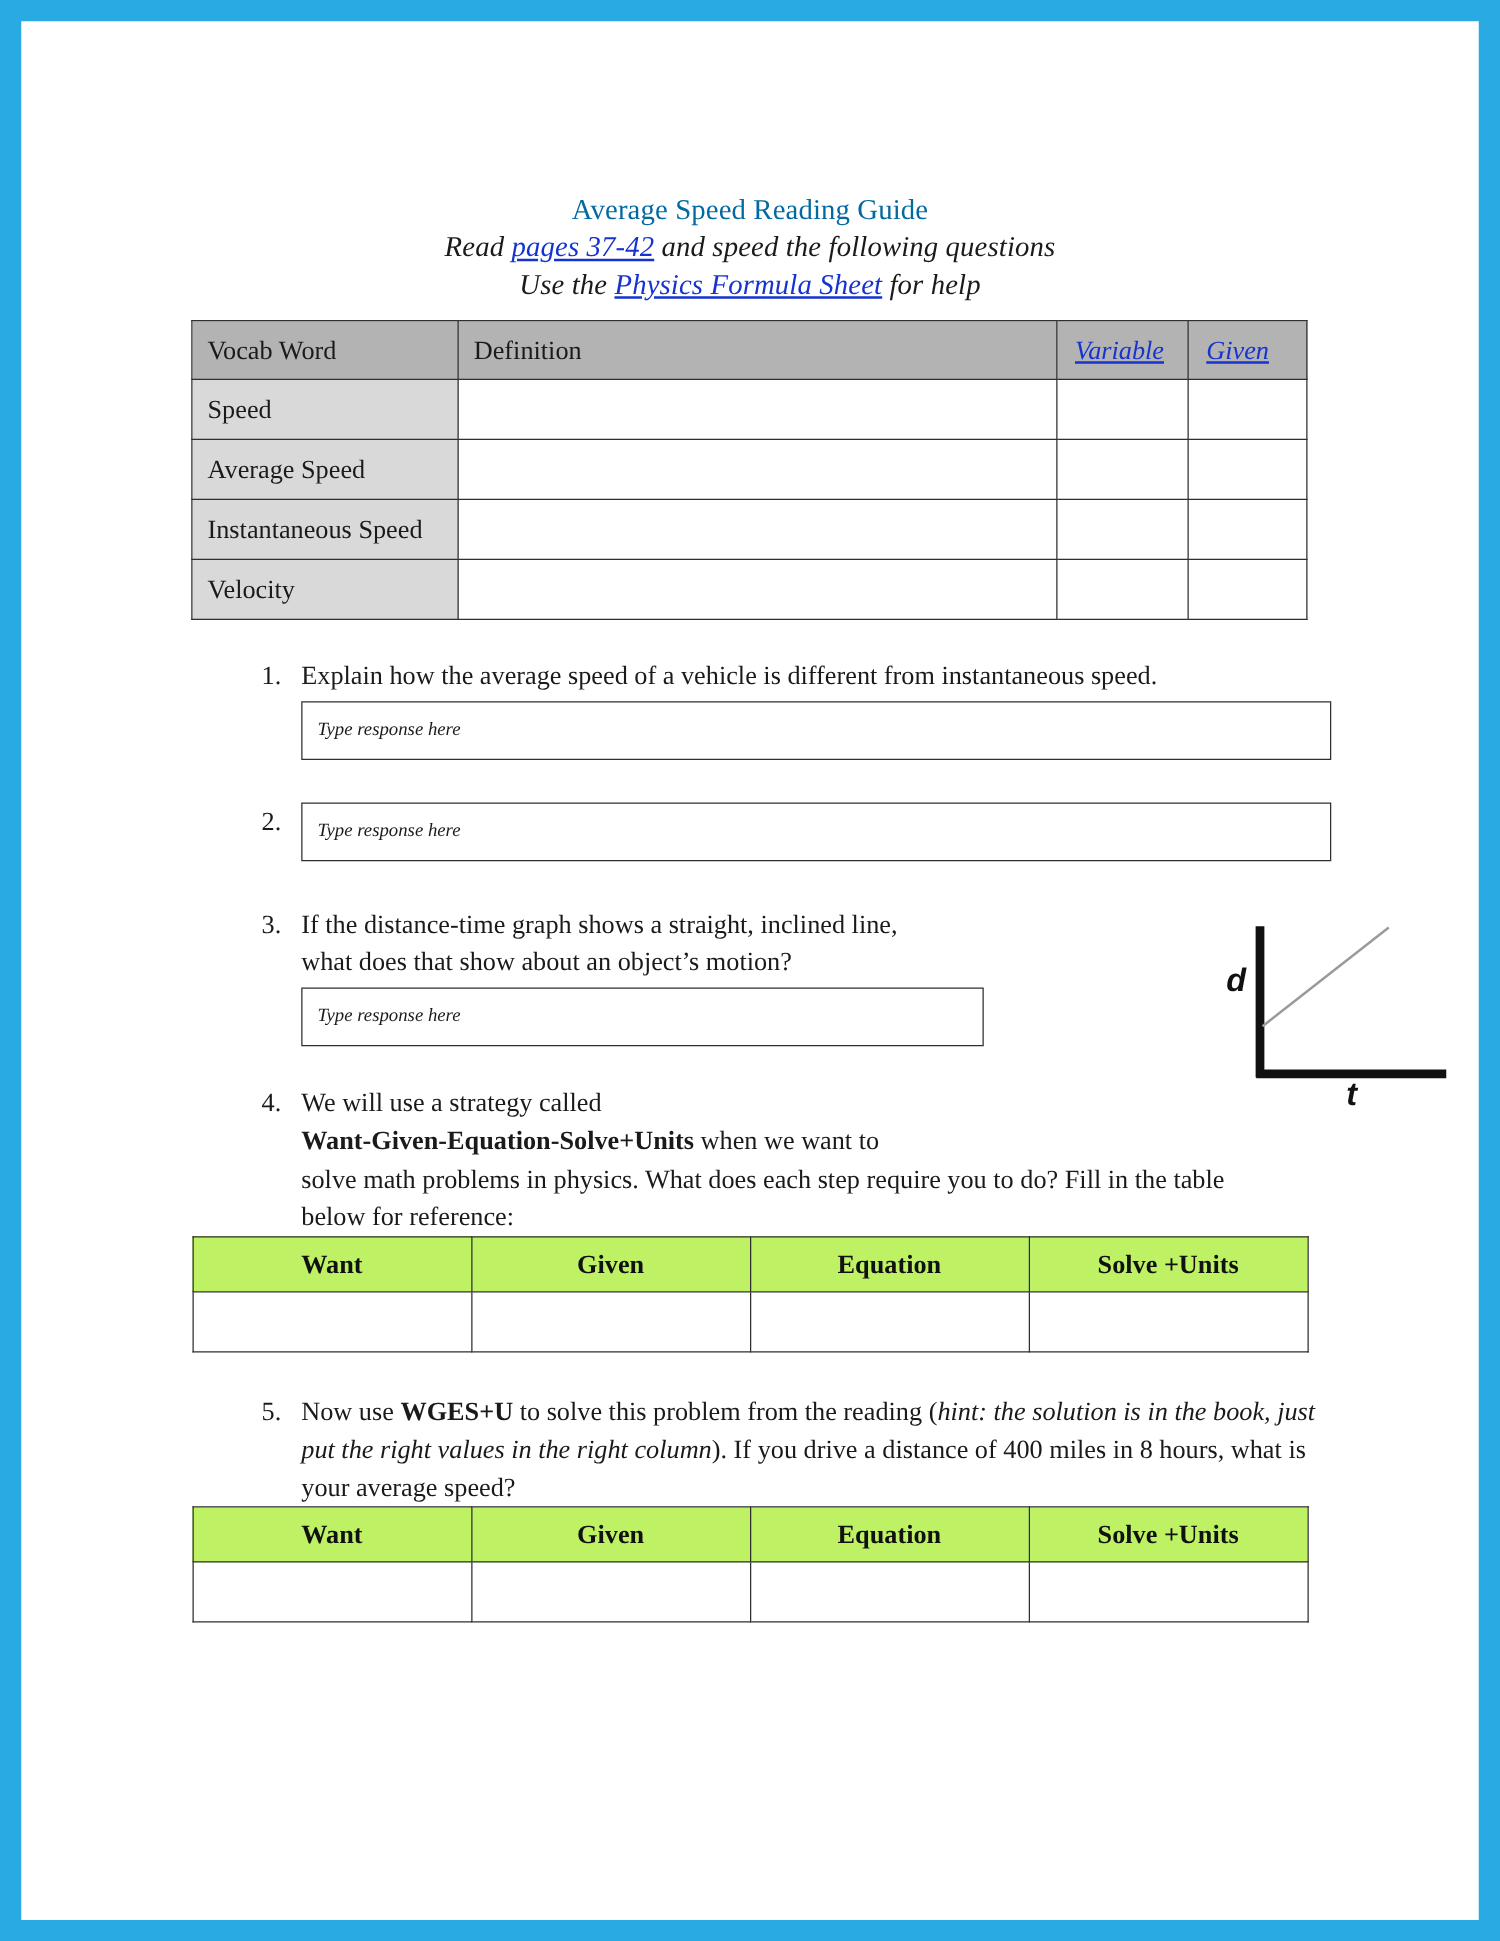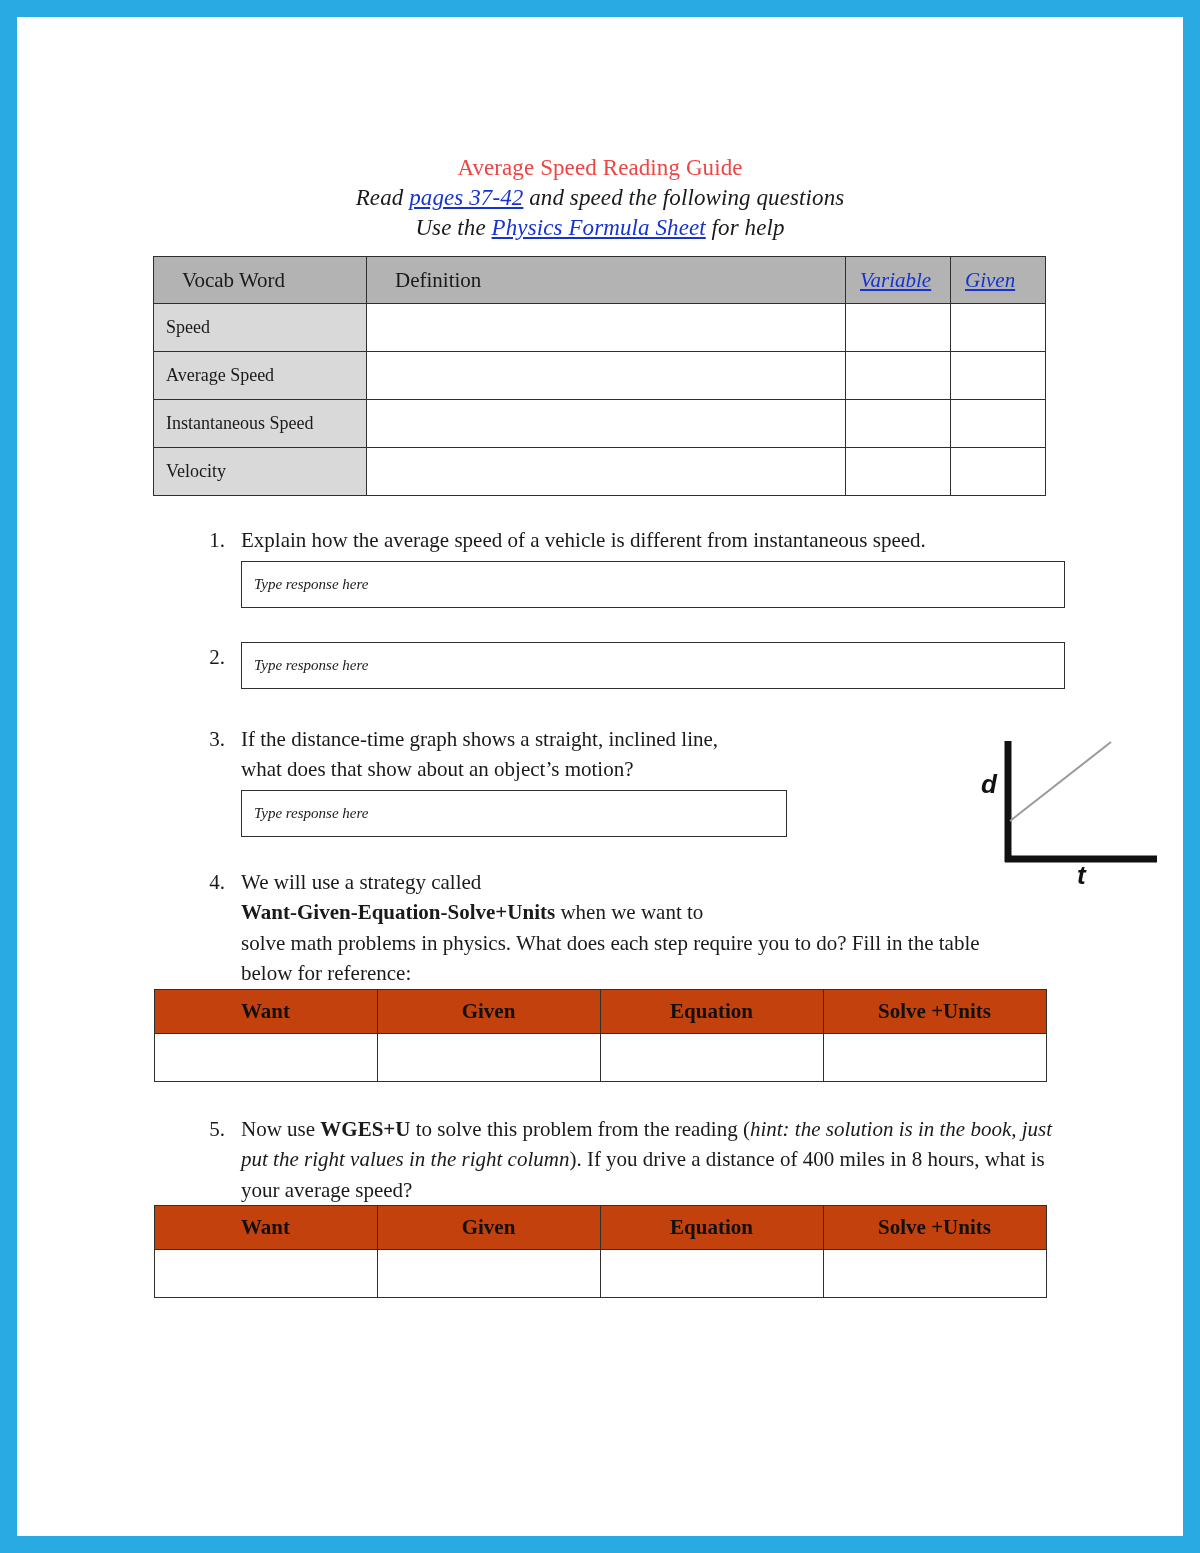--- a/index.html
+++ b/index.html
@@ -24,21 +24,21 @@
     left: 0; top: 0;
     width: 1166px;
     height: 1519px;
     padding: 0;
   }
 
   
   .doc-title {
     text-align: center;
     font-size: 23px;
-    color: #ef4444;
+    color: #0369a1;
     margin-top: 136px;
     line-height: 30px;
     letter-spacing: 0.1px;
   }
   .doc-sub {
     text-align: center;
     font-size: 23px;
     font-style: italic;
     color: #1a1a1a;
     line-height: 30px;
@@ -66,28 +66,28 @@
     width: 892px;
     margin-left: 136px;
     margin-top: 13px;
   }
   #vocab-table th {
     background: #b3b3b3;
     height: 47px;
     font-weight: normal;
     font-size: 21px;
     text-align: left;
-    padding-left: 28px;
+    padding-left: 12px;
     color: #1a1a1a;
   }
   #vocab-table th.linkhead { padding-left: 14px; font-style: italic; }
   #vocab-table td.vocab-word {
     background: #d9d9d9;
     height: 48px;
-    font-size: 18px;
+    font-size: 21px;
     padding-left: 12px;
     color: #1a1a1a;
   }
   #vocab-table td.blank { background: #ffffff; }
 
   
   .q {
     position: relative;
     font-size: 21px;
     color: #1a1a1a;
@@ -116,21 +116,21 @@
     background: #fff;
   }
 
   
   .wgesu-table {
     width: 892px;
     margin-left: 136px;
     margin-top: 15px;
   }
   .wgesu-table th {
-    background: #c2410c;
+    background: #bef264;
     height: 44px;
     font-weight: bold;
     font-size: 21px;
     text-align: center;
     color: #111;
   }
   .wgesu-table td { height: 48px; background: #fff; }
 
   
   .dt-graph {

